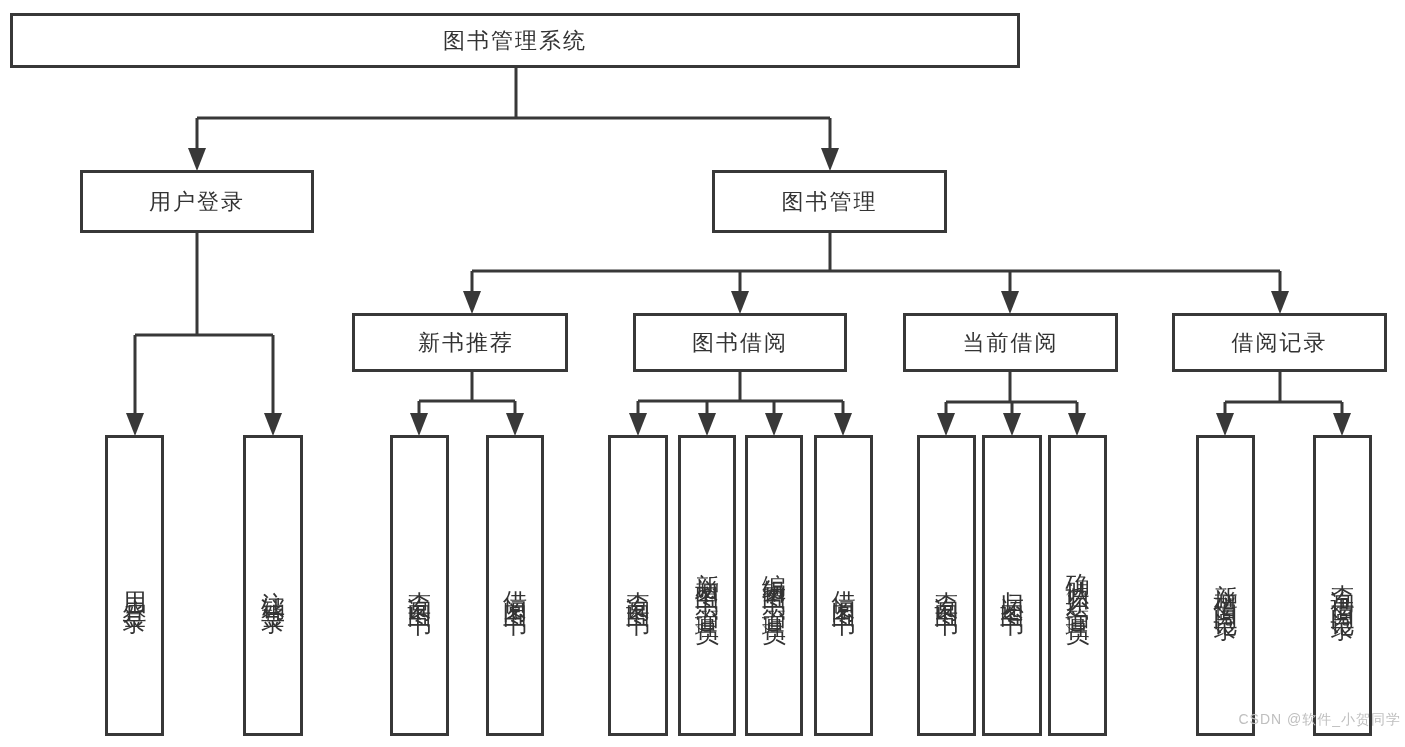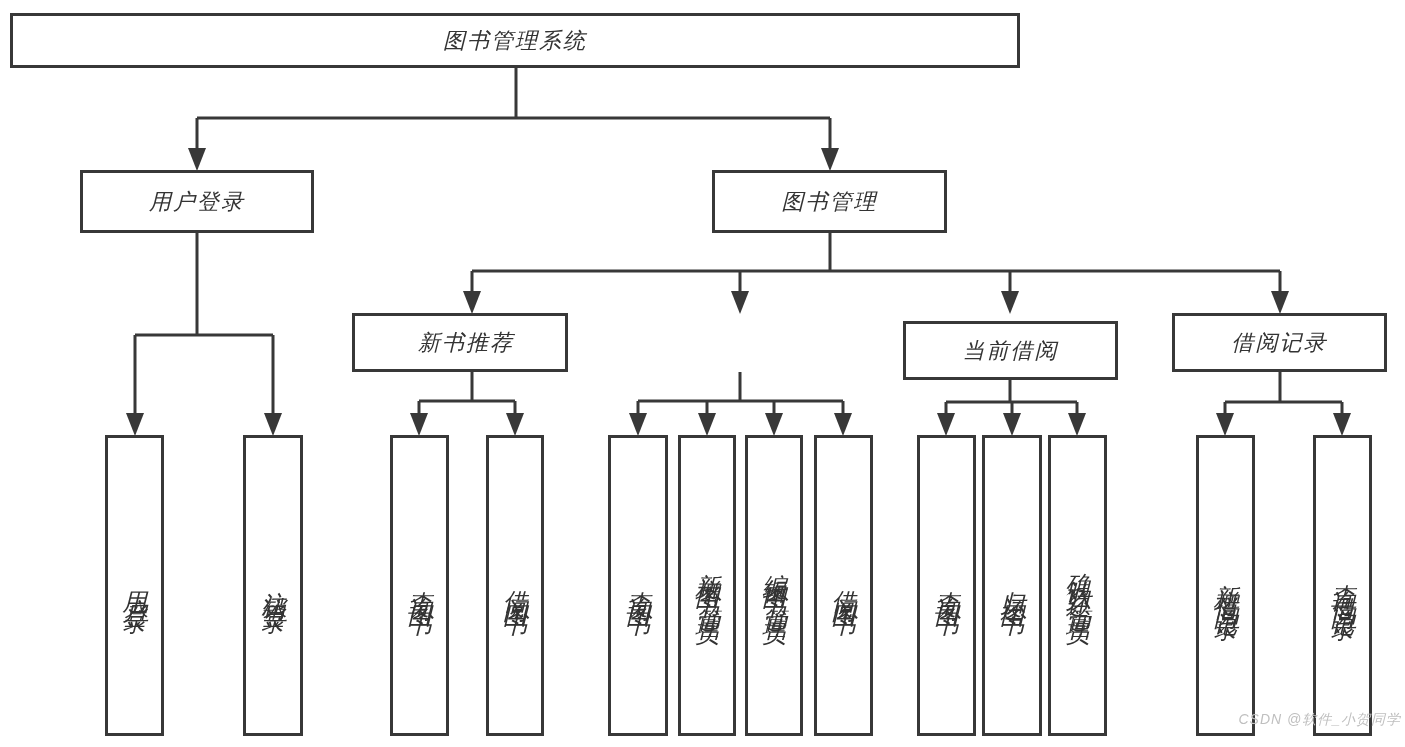--- a/index.html
+++ b/index.html
@@ -12,21 +12,20 @@
     margin: 0;
     padding: 0;
     font-family: "Liberation Sans", sans-serif;
   }
   #stage {
     position: relative;
     width: 1405px;
     height: 747px;
     background: var(--background);
     overflow: hidden;
-    font-style: italic;
   }
   #connectors {
     position: absolute;
     left: 0; top: 0;
     width: 1405px;
     height: 747px;
   }
   #connectors .ln {
     stroke: var(--line);
     stroke-width: 3;
@@ -124,21 +123,24 @@
   <div class="box h" style="left:80px; top:170px; width:234px; height:63px;">
     <span class="lbl">用户登录</span>
   </div>
   <div class="box h" style="left:712px; top:170px; width:235px; height:63px;text-align:center;">
     <span class="lbl">图书管理</span>
   </div>
 
   <div class="box h" style="left:352px; top:313px; width:216px; height:59px;padding-left:12px;">
     <span class="lbl">新书推荐</span>
   </div>
-  <div class="box h" style="left:903px; top:313px; width:215px; height:59px;margin-top:8px;">
+  <div class="box h" style="left:633px; top:313px; width:214px; height:59px;">
+    <span class="lbl">图书借阅</span>
+  </div>
+  <div class="box h" style="left:903px; top:313px; width:215px; height:59px;">
     <span class="lbl">当前借阅</span>
   </div>
   <div class="box h" style="left:1172px; top:313px; width:215px; height:59px;">
     <span class="lbl">借阅记录</span>
   </div>
 
   <div class="box v" style="left:105px; top:435px; width:59px; height:301px;">
     <span class="lbl">用户登录</span>
   </div>
   <div class="box v" style="left:243px; top:435px; width:60px; height:301px;">

